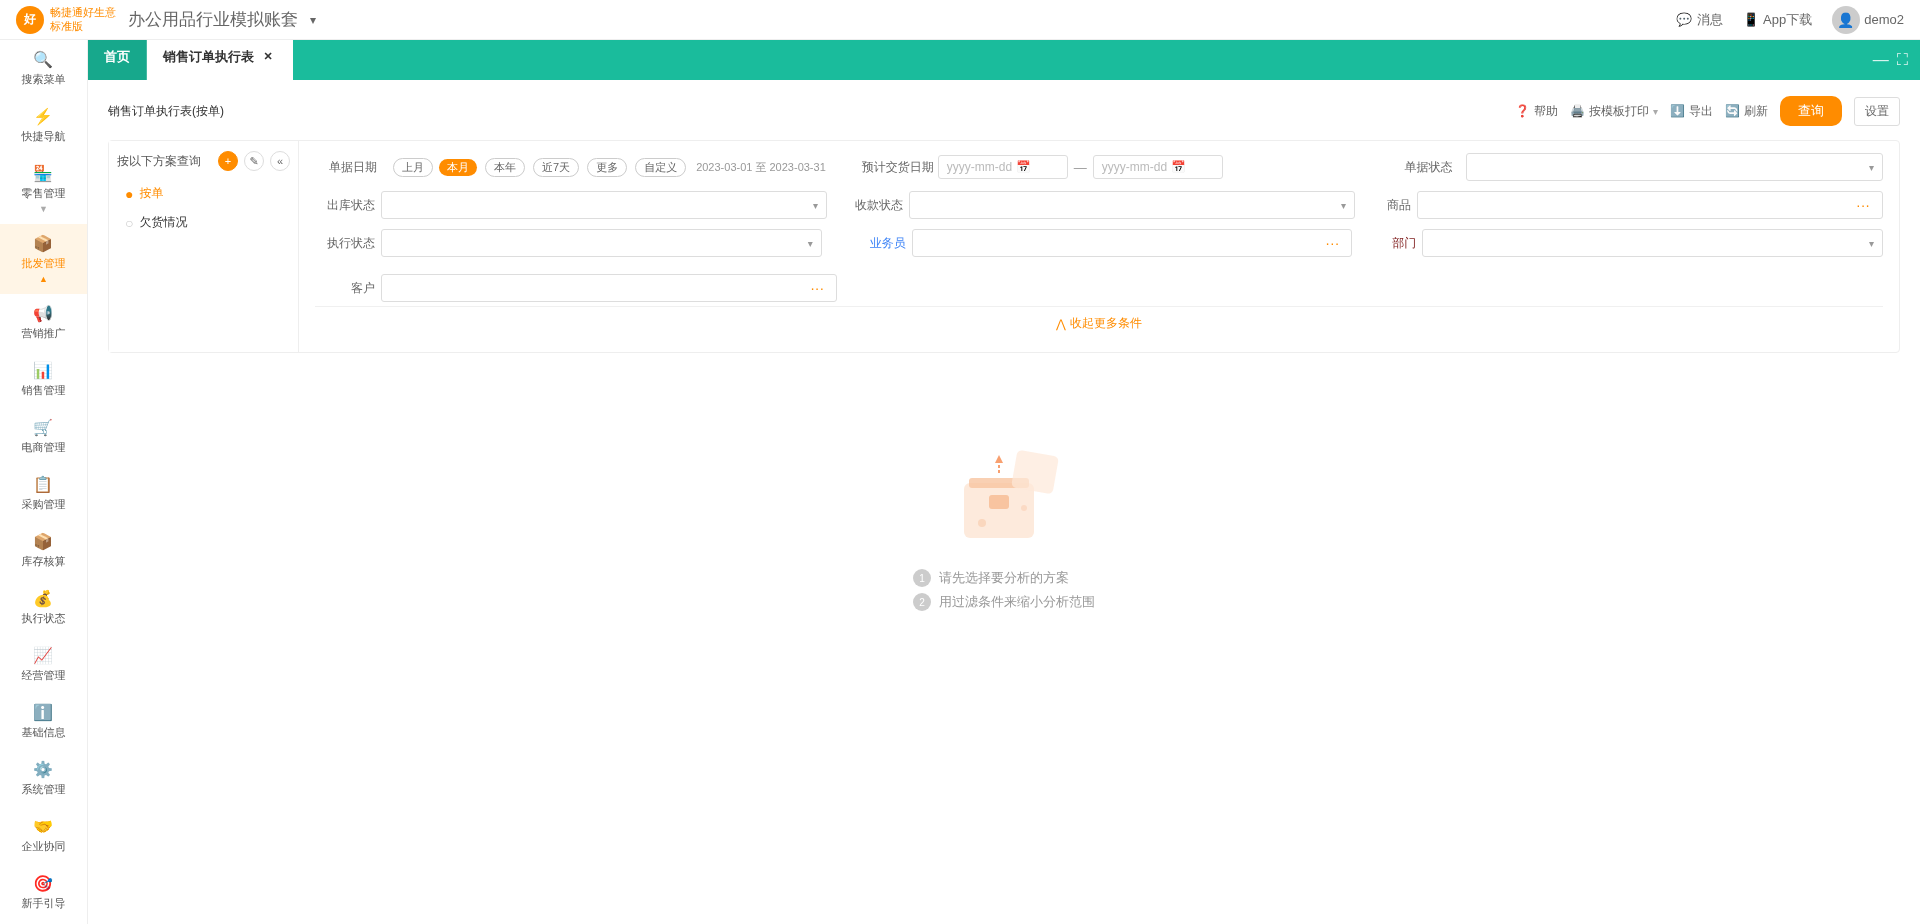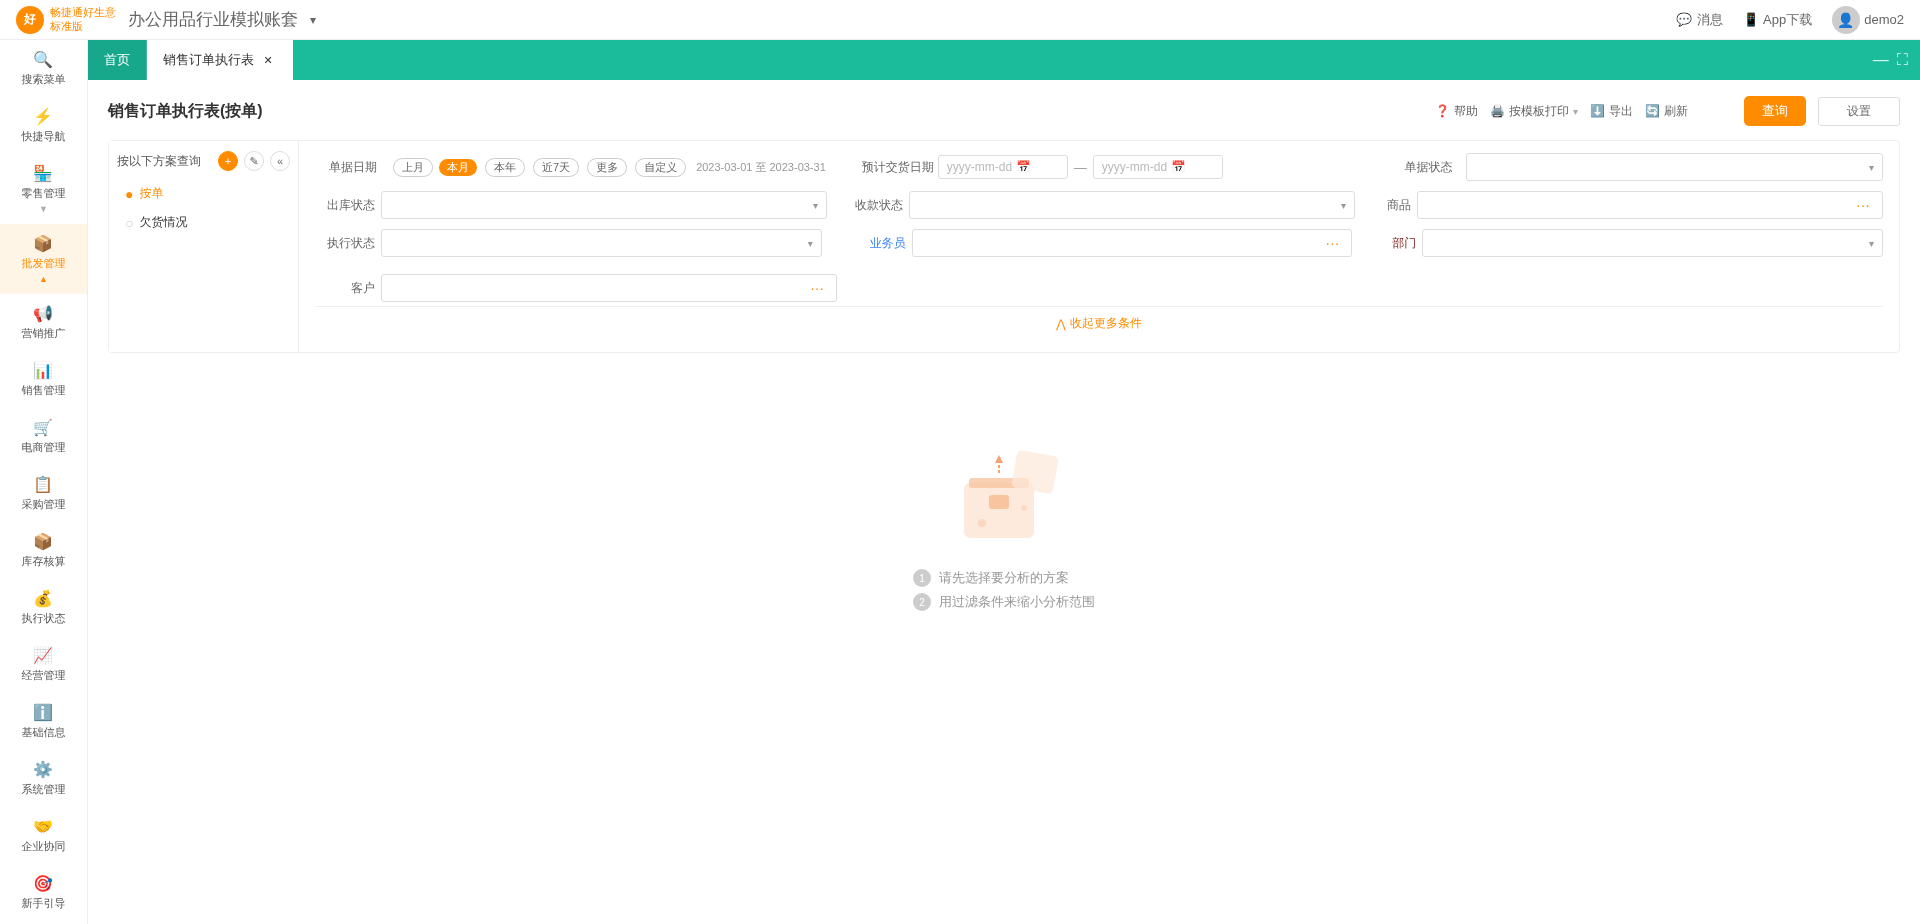--- a/index.html
+++ b/index.html
@@ -26,36 +26,36 @@
     .sidebar-item { padding: 10px 4px; text-align: center; cursor: pointer; font-size: 12px; color: #555; display: flex; flex-direction: column; align-items: center; gap: 3px; }
     .sidebar-item.section-header { background: #fff5e6; color: #ff8c00; font-weight: 500; }
     .sidebar-icon { font-size: 16px; }
     .sidebar-label { font-size: 11px; }
 
     
     .content-area { flex: 1; display: flex; flex-direction: column; overflow: hidden; }
 
     
     .tab-bar { height: 40px; background: #1abc9c; display: flex; align-items: stretch; flex-shrink: 0; }
-    .tab-item { display: flex; align-items: center; gap: 6px; padding: 16px 16px; cursor: pointer; font-size: 13px; color: rgba(255,255,255,0.85); border-right: 1px solid rgba(255,255,255,0.2); }
+    .tab-item { display: flex; align-items: flex-start; gap: 6px; padding: 8px 16px; cursor: pointer; font-size: 13px; color: rgba(255,255,255,0.85); border-right: 1px solid rgba(255,255,255,0.2); font-weight: bold; }
     .tab-item.home { background: rgba(0,0,0,0.1); color: #fff; }
     .tab-item.active { background: #fff; color: #333; }
     .tab-close { width: 16px; height: 16px; display: flex; align-items: center; justify-content: center; border-radius: 50%; font-size: 11px; cursor: pointer; }
     .tab-bar-actions { margin-left: auto; display: flex; align-items: center; gap: 8px; padding: 0 12px; }
     .tab-bar-action-btn { color: rgba(255,255,255,0.85); cursor: pointer; font-size: 16px; }
 
     
     .page-content { flex: 1; overflow-y: auto; background: #f0f0f0; }
     .page-inner { background: #fff; margin: 0; padding: 16px 20px; min-height: 100%; }
     .page-header { display: flex; align-items: center; justify-content: space-between; margin-bottom: 14px; }
-    .page-title { font-size: 16px; font-weight: 700; color: #333; }
+    .page-title { font-size: 12px; font-weight: 400; color: #333; }
     .page-actions { display: flex; align-items: center; gap: 12px; }
     .page-action-btn { display: flex; align-items: center; gap: 4px; color: #666; cursor: pointer; font-size: 12px; }
-    .btn-primary { background: #ff8c00; color: #fff; border: none; border-radius: 5px; padding: 6px 18px; cursor: pointer; font-size: 13px; margin-left: 44px; }
-    .btn-secondary { background: #fff; color: #666; border: 1px solid #ddd; border-radius: 3px; padding: 5px 28px; cursor: pointer; font-size: 12px; }
+    .btn-primary { background: #ff8c00; color: #fff; border: none; border-radius: 10px; padding: 6px 18px; cursor: pointer; font-size: 13px; }
+    .btn-secondary { background: #fff; color: #666; border: 1px solid #ddd; border-radius: 3px; padding: 5px 10px; cursor: pointer; font-size: 12px; }
     .filter-date-input { border: 1px solid #ddd; border-radius: 3px; padding: 4px 8px; font-size: 12px; color: #999; width: 130px; background: #fff; }
     .date-tag { background: #ff8c00; color: #fff; border-radius: 10px; padding: 1px 8px; font-size: 11px; cursor: pointer; }
     .date-tag-outline { border: 1px solid #ccc; color: #666; border-radius: 10px; padding: 1px 8px; font-size: 11px; cursor: pointer; margin-left: 2px; }
     .filter-row-full { display: flex; align-items: center; gap: 20px; width: 100%; }
     .filter-col { display: flex; align-items: center; flex: 1; }
     .filter-col-label { font-size: 12px; color: #666; width: 70px; text-align: right; padding-right: 8px; flex-shrink: 0; }
     .dropdown-box { border: 1px solid #ddd; border-radius: 3px; padding: 4px 8px; font-size: 12px; color: #333; background: #fff; cursor: pointer; display: flex; align-items: center; justify-content: space-between; height: 28px; }
     .dropdown-box .caret { color: #999; font-size: 10px; }
     .dots-btn { color: #ff8c00; cursor: pointer; font-size: 14px; padding: 0 4px; }
 

